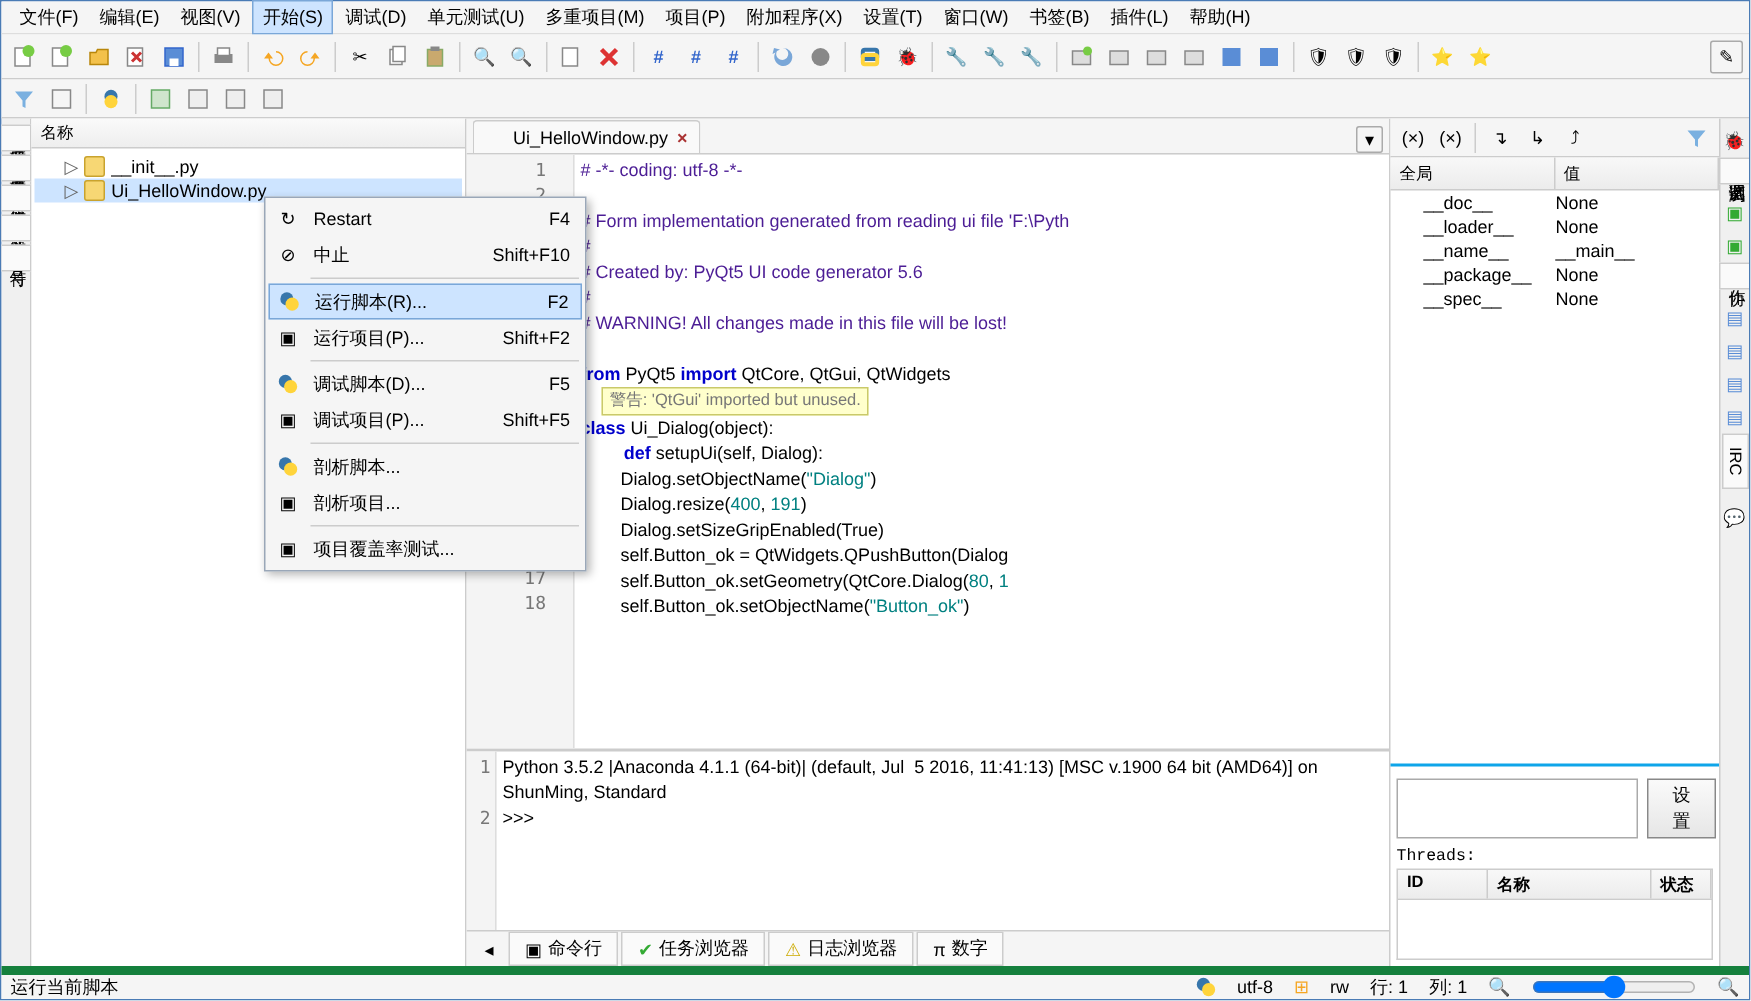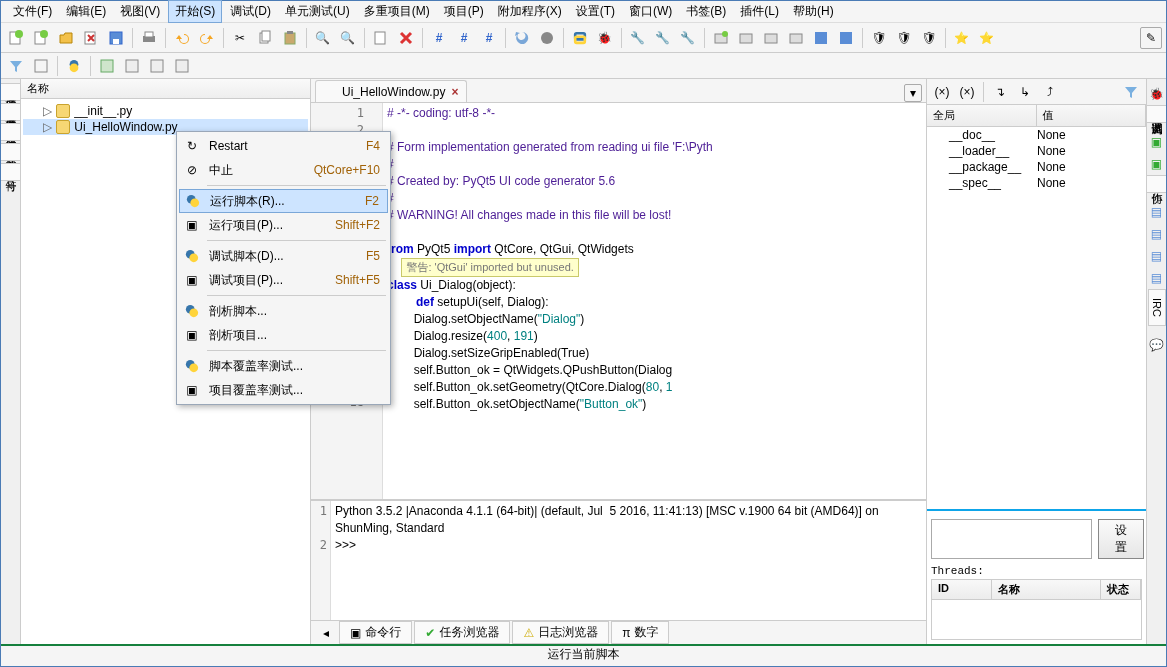--- a/index.html
+++ b/index.html
@@ -52,28 +52,28 @@
 .rp-body{flex:1;overflow:auto;}
 .rp-row{display:flex;padding:1px 0;}
 .rp-row div:first-child{width:110px;padding-left:22px;}
 .rp-row div:last-child{flex:1;}
 .rp-lower{border-top:2px solid #0ea5e9;padding:4px;}
 .rp-input-row{display:flex;gap:6px;margin:4px 0;}
 .rp-input-row input{flex:1;border:1px solid #aaa;padding:2px;}
 .rp-input-row button{padding:2px 16px;border:1px solid #888;background:linear-gradient(#fafafa,#e6e6e6);}
 .threads-h{display:flex;border:1px solid #ccc;background:linear-gradient(#f8f8f8,#ececec);margin-top:2px;}
 .threads-h div{padding:2px 6px;border-right:1px solid #ccc;font-size:11px;font-weight:bold;}
-.statusbar{height:22px;background:#f5f5f5;border-top:2px solid #15803d;display:flex;align-items:center;padding:0 6px;gap:14px;font-size:11px;flex-direction:column;}
+.statusbar{height:22px;background:#f5f5f5;border-top:6px solid #15803d;display:flex;align-items:center;padding:0 6px;gap:14px;font-size:11px;}
 .statusbar .sp{flex:1;}
 .dropdown{position:absolute;left:175px;top:52px;width:215px;background:#f5f5f5;border:1px solid #9aa7b8;box-shadow:2px 2px 6px rgba(0,0,0,.3);z-index:100;padding:2px;}
 .dd-item{display:flex;align-items:center;height:24px;padding:0 8px 0 4px;gap:8px;}
 .dd-item.sel{background:#cde4ff;border:1px solid #7aa7d8;}
 .dd-item .di{width:18px;height:18px;display:flex;align-items:center;justify-content:center;}
 .dd-item .lbl{flex:1;}
-.dd-item .sc{color:#a16207;}
+.dd-item .sc{color:#000000;}
 .dd-sep{height:1px;background:#ccc;margin:3px 2px 3px 28px;}
 svg{display:block;}
 .ico-py{width:14px;height:14px;}
 </style>
 </head>
 <body>
 
 <div class="window">
 
 
@@ -391,20 +391,24 @@
       <div class="rp-body">
         <div class="rp-row">
             <div>__doc__</div>
             <div>None</div>
           </div>
         <div class="rp-row">
             <div>__loader__</div>
             <div>None</div>
           </div>
         <div class="rp-row">
+            <div>__name__</div>
+            <div>__main__</div>
+          </div>
+        <div class="rp-row">
             <div>__package__</div>
             <div>None</div>
           </div>
         <div class="rp-row">
             <div>__spec__</div>
             <div>None</div>
           </div>
       </div>
       <div class="rp-lower">
         <div class="rp-input-row">
@@ -437,21 +441,21 @@
 
     <div class="dropdown">
       <div class="dd-item">
         <span class="di">↻</span>
         <span class="lbl">Restart</span>
           <span class="sc">F4</span>
       </div>
       <div class="dd-item">
         <span class="di">⊘</span>
         <span class="lbl">中止</span>
-          <span class="sc">QtCore+F10</span>
+          <span class="sc">Shift+F10</span>
       </div>
       <div class="dd-sep"></div>
       <div class="dd-item sel">
         <span class="di">
             <svg class="ico-py" viewBox="0 0 16 16">
               <circle cx="6" cy="6" r="5" fill="#3776ab"></circle>
               <circle cx="10" cy="10" r="5" fill="#ffd43b"></circle>
             </svg>
           </span>
         <span class="lbl">运行脚本(R)...</span>
@@ -486,29 +490,20 @@
               <circle cx="10" cy="10" r="5" fill="#ffd43b"></circle>
             </svg>
           </span>
         <span class="lbl">剖析脚本...</span>
       </div>
       <div class="dd-item">
         <span class="di">▣</span>
         <span class="lbl">剖析项目...</span>
       </div>
       <div class="dd-sep"></div>
-      <div class="dd-item">
-        <span class="di">
-            <svg class="ico-py" viewBox="0 0 16 16">
-              <circle cx="6" cy="6" r="5" fill="#3776ab"></circle>
-              <circle cx="10" cy="10" r="5" fill="#ffd43b"></circle>
-            </svg>
-          </span>
-        <span class="lbl">脚本覆盖率测试...</span>
-      </div>
       <div class="dd-item">
         <span class="di">▣</span>
         <span class="lbl">项目覆盖率测试...</span>
       </div>
     </div>
   </div>
 
   <div class="statusbar">
     <span>运行当前脚本</span>
     <span class="sp"></span>

